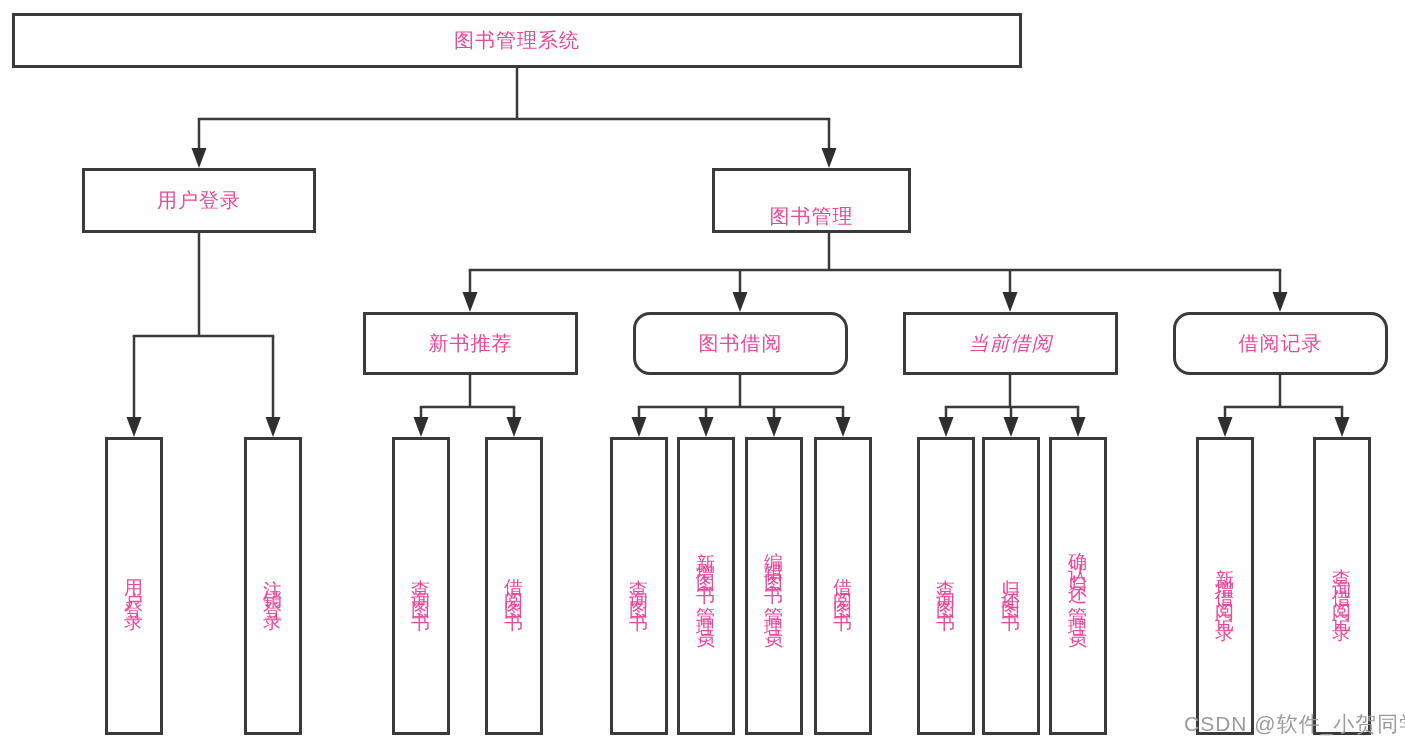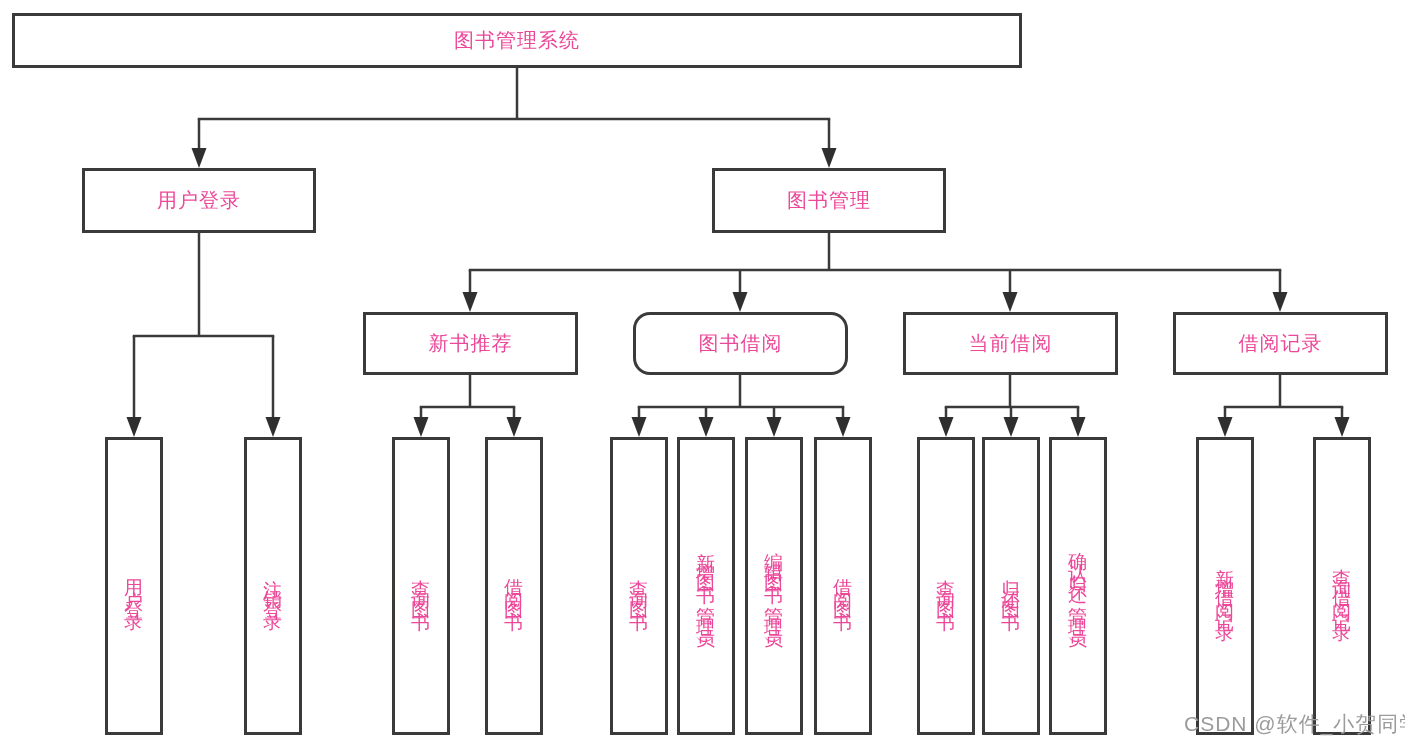--- a/index.html
+++ b/index.html
@@ -141,34 +141,34 @@
     </g>
   </svg>
 
   <div class="node" style="left:12px; top:13px; width:1010px; height:55px;">
     <span>图书管理系统</span>
   </div>
 
   <div class="node" style="left:82px; top:168px; width:234px; height:65px;">
     <span>用户登录</span>
   </div>
-  <div class="node" style="left:712px; top:168px; width:234px; height:65px;">
+  <div class="node" style="left:712px; top:168px; width:199px; height:65px;align-items:flex-end;">
     <span>图书管理</span>
   </div>
 
   <div class="node" style="left:363px; top:312px; width:215px; height:63px;">
     <span>新书推荐</span>
   </div>
   <div class="node" style="left:633px; top:312px; width:215px; height:63px;border-radius:17px;">
     <span>图书借阅</span>
   </div>
-  <div class="node" style="left:903px; top:312px; width:215px; height:63px;">
+  <div class="node" style="left:903px; top:312px; width:215px; height:63px;font-style:italic;">
     <span>当前借阅</span>
   </div>
-  <div class="node" style="left:1173px; top:312px; width:215px; height:63px;">
+  <div class="node" style="left:1173px; top:312px; width:215px; height:63px;border-radius:17px;">
     <span>借阅记录</span>
   </div>
 
   <div class="node leaf" style="left:105px;">
     <span class="vlabel">用户登录</span>
   </div>
   <div class="node leaf" style="left:244px;">
     <span class="vlabel">注销登录</span>
   </div>
   <div class="node leaf" style="left:392px;">

